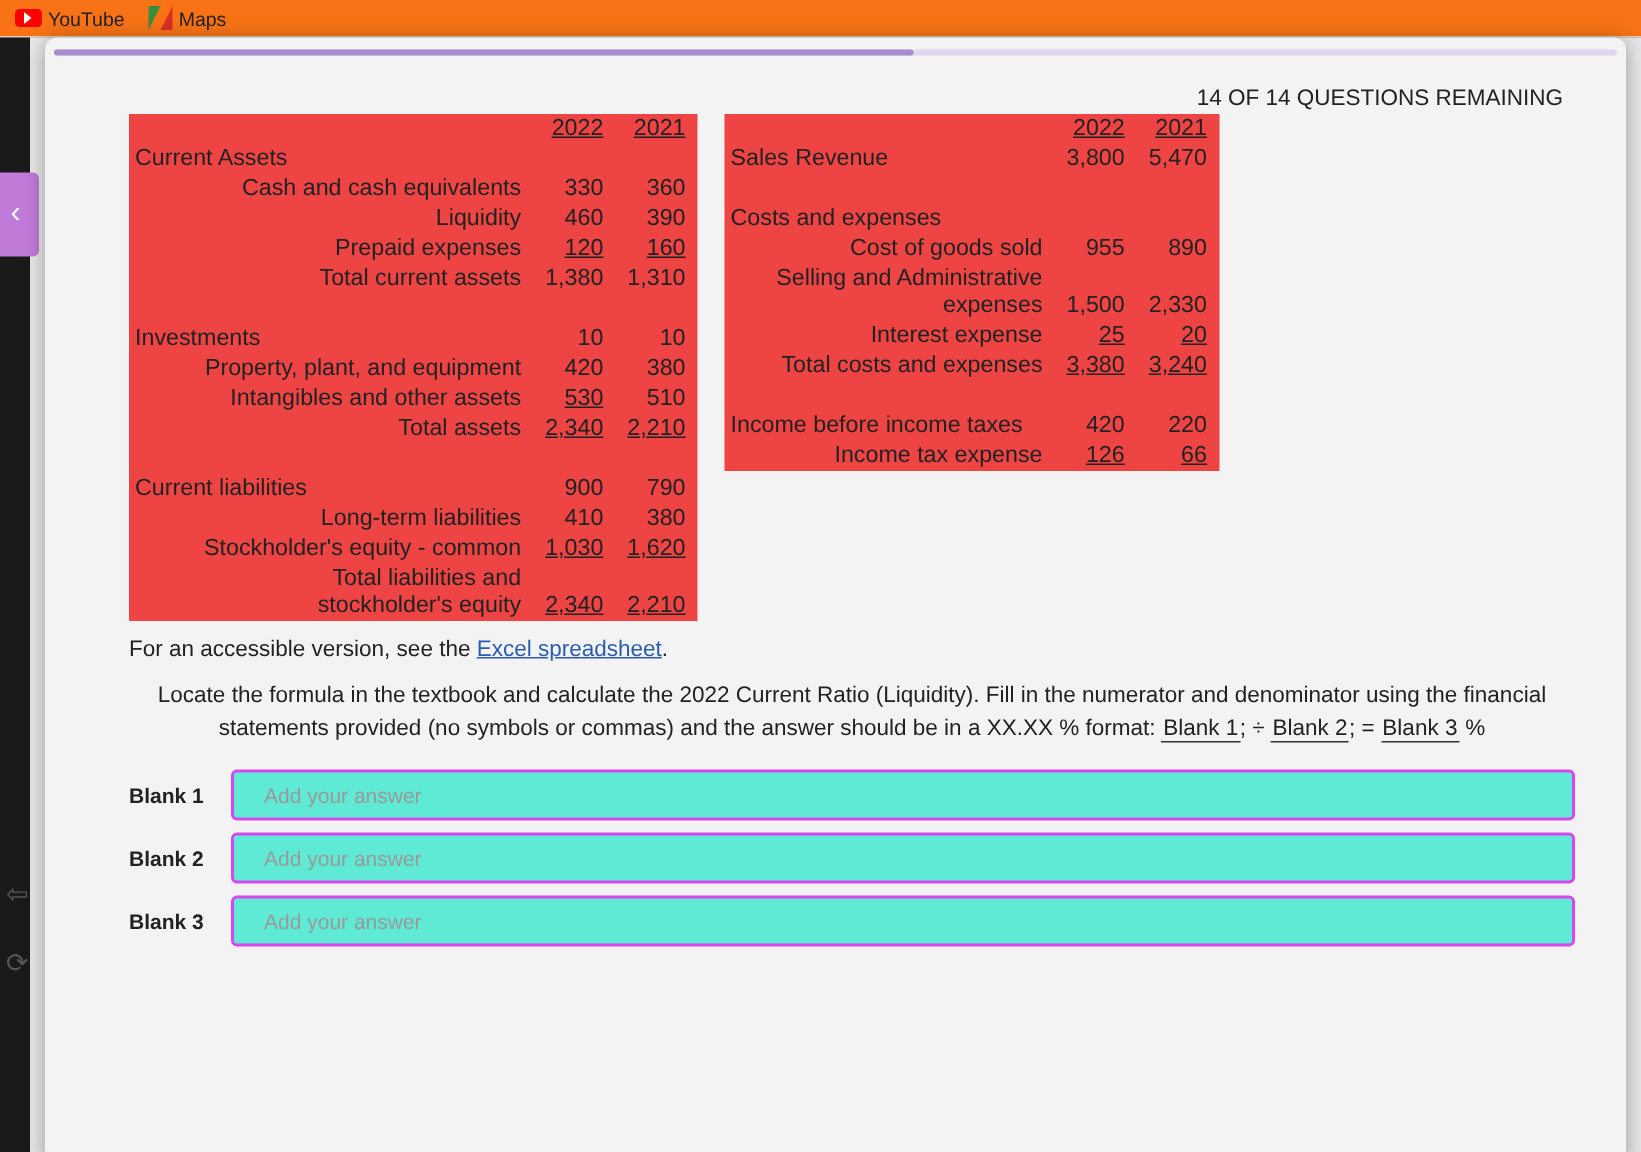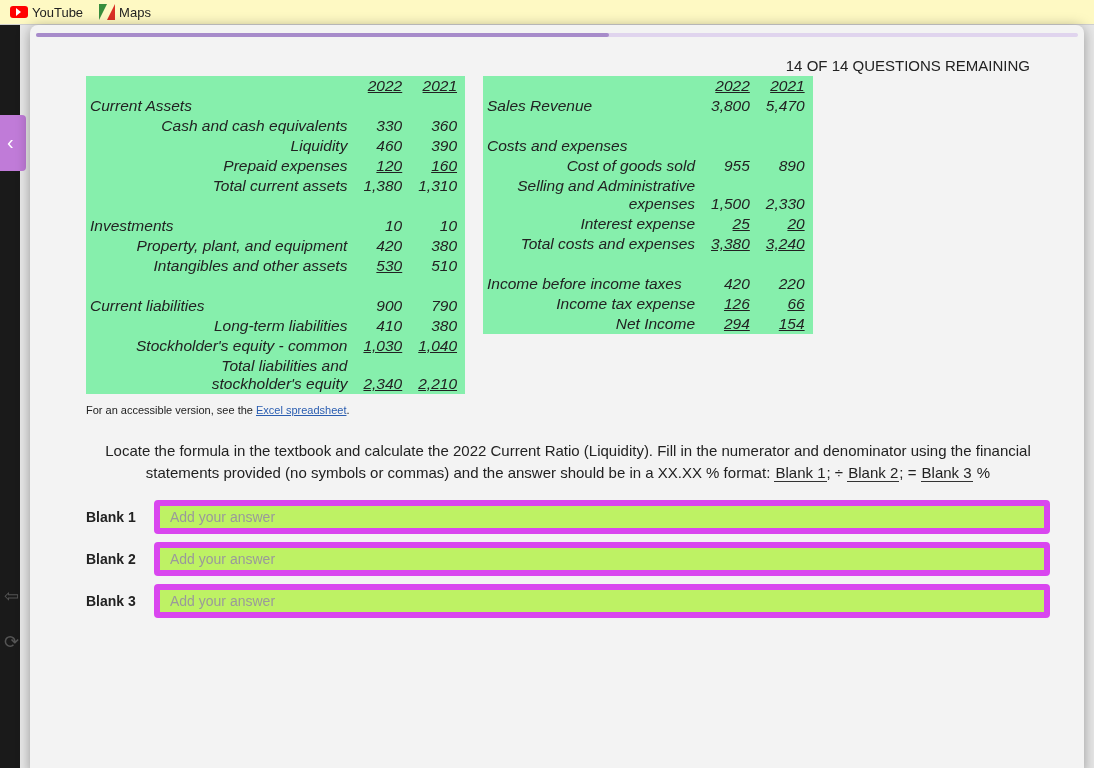--- a/index.html
+++ b/index.html
@@ -1,21 +1,21 @@
 <!DOCTYPE html>
 <html><head>
 <meta charset="utf-8">
 <style>
   * { box-sizing: border-box; }
   html, body { margin:0; padding:0; font-family: Arial, Helvetica, sans-serif; background:#e8e8e8; }
   body { width:1094px; height:768px; overflow:hidden; }
 
   
   .bookmarks {
-    background:#fef9c3; border-bottom:1px solid #d0d0d0;
+    background:#f97316; border-bottom:1px solid #d0d0d0;
     padding:4px 10px; display:flex; gap:16px; align-items:center; font-size:13px;
   }
   .bookmarks a { display:flex; align-items:center; gap:4px; color:#222; text-decoration:none; }
   .yt { display:inline-block; width:18px; height:12px; background:#f00; border-radius:3px; position:relative;}
   .yt::after{content:"";position:absolute;left:6px;top:2px;border-left:5px solid #fff;border-top:4px solid transparent;border-bottom:4px solid transparent;}
   .mp { display:inline-block; width:16px; height:16px; position:relative;}
   .mp::before{content:"";position:absolute;left:0;top:0;width:0;height:0;border-left:8px solid #388e3c;border-bottom:16px solid transparent;}
   .mp::after{content:"";position:absolute;right:0;top:0;width:0;height:0;border-right:8px solid #d93025;border-top:16px solid transparent;}
 
   .page-shadow { position:relative; width:1094px; height:748px; background:linear-gradient(to right,#1a1a1a 0,#1a1a1a 20px,transparent 20px);}
@@ -25,43 +25,43 @@
     padding:8px 0 0 0; overflow:hidden;
   }
   .loadbar{height:4px;background:#e0d4ee;margin:0 6px;border-radius:2px;position:relative;}
   .loadbar::before{content:"";position:absolute;left:0;top:0;height:100%;width:55%;background:#a78bca;border-radius:2px;}
 
   .side-tab{position:absolute;left:0;top:90px;width:26px;height:56px;background:#c07bd8;border-radius:0 4px 4px 0;}
   .side-tab::after{content:"‹";color:#fff;font-size:20px;position:absolute;left:7px;top:16px;}
 
   .content { padding:14px 34px 0 56px; font-size:15.5px; color:#222; }
 
-  .qcount { text-align:right; font-size:15px; color:#222; margin:6px 20px 2px 0; }
+  .qcount { text-align:right; font-size:15px; color:#222; margin:6px 8px 2px 0; }
 
   .tables { display:flex; gap:18px; align-items:flex-start; }
-  table { border-collapse:collapse; background:#86efac;font-style:italic; }
+  table { border-collapse:collapse; background:#ef4444; }
   table td { padding:1px 8px; font-size:15.5px; white-space:nowrap; }
   .hdr td { font-weight:normal; text-decoration:underline; text-align:right;}
   .lbl { text-align:right; }
   .num { text-align:right; font-variant-numeric:tabular-nums;}
   .u { text-decoration:underline; }
   .indent1{padding-left:50px !important; text-align:right;}
   .sect{text-align:left; padding-left:4px !important;}
 
-  .note { margin:10px 0 24px 0; font-size:11px;}
+  .note { margin:10px 0 12px 0; font-size:15px;}
   .note a { color:#2a5db0; text-decoration:underline;}
 
   .question { font-size:15px; line-height:1.45; margin-bottom:16px;text-align:center;}
   .question .ul{ border-bottom:1.5px solid #333; padding:0 1px;}
 
   .blank-row{ display:flex; align-items:center; gap:10px; margin:8px 0;}
   .blank-row .bl{ width:58px; font-size:14px; font-weight:bold;}
   .blank-row input{
-    flex:1; height:34px; border:6px solid #d946ef; border-radius:4px;
-    padding:0 10px; font-size:14px; color:#555; background:#bef264;
+    flex:1; height:34px; border:2px solid #d946ef; border-radius:4px;
+    padding:0 20px; font-size:14px; color:#555; background:#5eead4;
   }
   .blank-row input::placeholder{color:#9a9a9a;}
 
   .left-icons{position:absolute;left:4px;top:560px;display:flex;flex-direction:column;gap:24px;color:#555;}
   .left-icons span{font-size:18px;}
 </style>
 </head>
 <body>
 
 <div class="bookmarks">
@@ -134,38 +134,43 @@
                 <td class="indent1">Property, plant, and equipment</td>
                 <td class="num">420</td>
                 <td class="num">380</td>
               </tr>
           <tr>
                 <td class="indent1">Intangibles and other assets</td>
                 <td class="num u">530</td>
                 <td class="num">510</td>
               </tr>
           <tr>
+                <td class="indent1">Total assets</td>
+                <td class="num u">2,340</td>
+                <td class="num u">2,210</td>
+              </tr>
+          <tr>
                 <td>&nbsp;</td>
                 <td></td>
                 <td></td>
               </tr>
           <tr>
                 <td class="sect">Current liabilities</td>
                 <td class="num">900</td>
                 <td class="num">790</td>
               </tr>
           <tr>
                 <td class="indent1">Long-term liabilities</td>
                 <td class="num">410</td>
                 <td class="num">380</td>
               </tr>
           <tr>
                 <td class="indent1">Stockholder's equity - common</td>
                 <td class="num u">1,030</td>
-                <td class="num u">1,040</td>
+                <td class="num u">1,620</td>
               </tr>
           <tr>
                 <td class="indent1" style="white-space:normal;max-width:240px;">Total liabilities and stockholder's equity</td>
                 <td class="num u" style="vertical-align:bottom">2,340</td>
                 <td class="num u" style="vertical-align:bottom">2,210</td>
               </tr>
         </tbody>
           </table>
 
         <table>
@@ -218,25 +223,20 @@
           <tr>
                 <td class="sect">Income before income taxes</td>
                 <td class="num">420</td>
                 <td class="num">220</td>
               </tr>
           <tr>
                 <td class="lbl">Income tax expense</td>
                 <td class="num u">126</td>
                 <td class="num u">66</td>
               </tr>
-          <tr>
-                <td class="lbl">Net Income</td>
-                <td class="num u">294</td>
-                <td class="num u">154</td>
-              </tr>
         </tbody>
           </table>
       </div>
 
       <div class="note">
         <span>For an accessible version, see the </span><a href="#">Excel spreadsheet</a><span>.</span>
       </div>
 
       <div class="question">
         <span>Locate the formula in the textbook and calculate the 2022 Current Ratio (Liquidity). Fill in the numerator and denominator using the financial statements provided (no symbols or commas) and the answer should be in a XX.XX % format: </span><span class="ul">Blank 1</span><span>; ÷ </span><span class="ul">Blank 2</span><span>; = </span><span class="ul">Blank 3</span><span> %</span>

